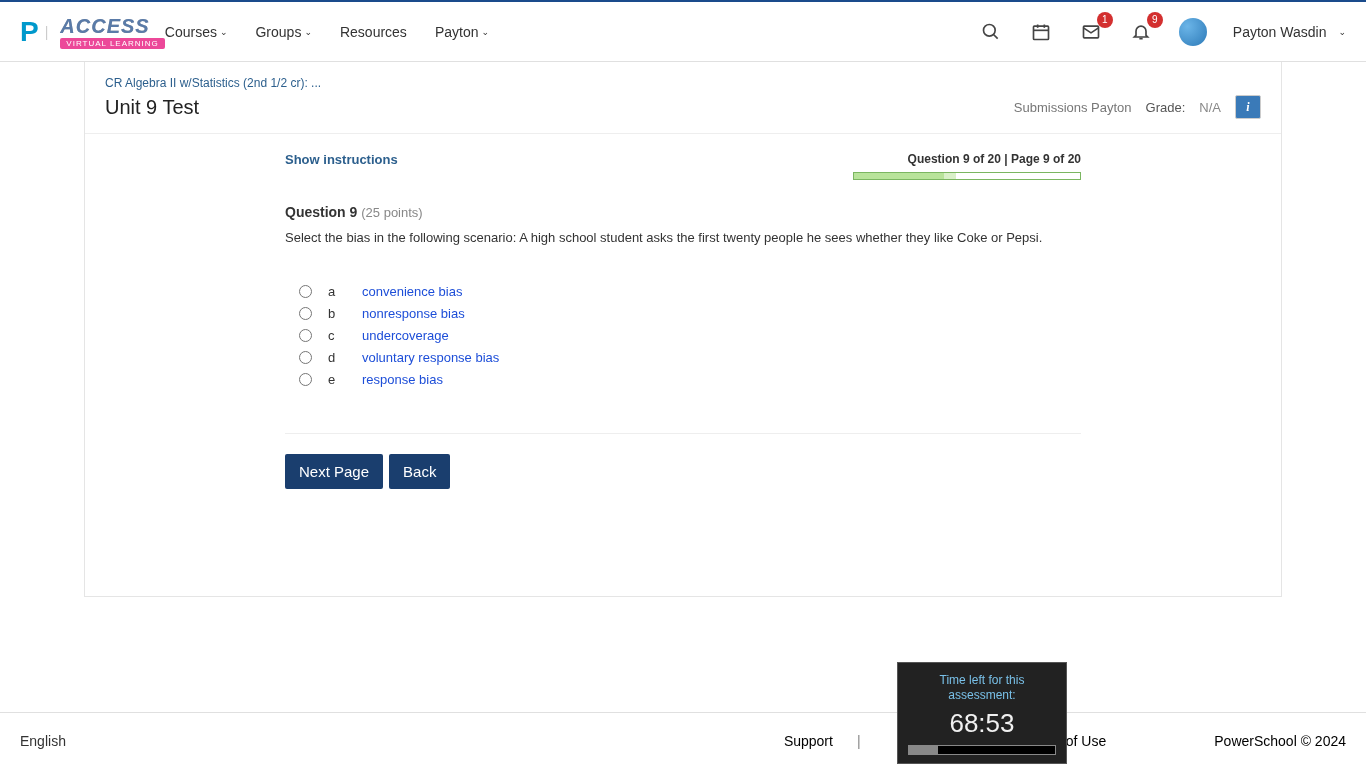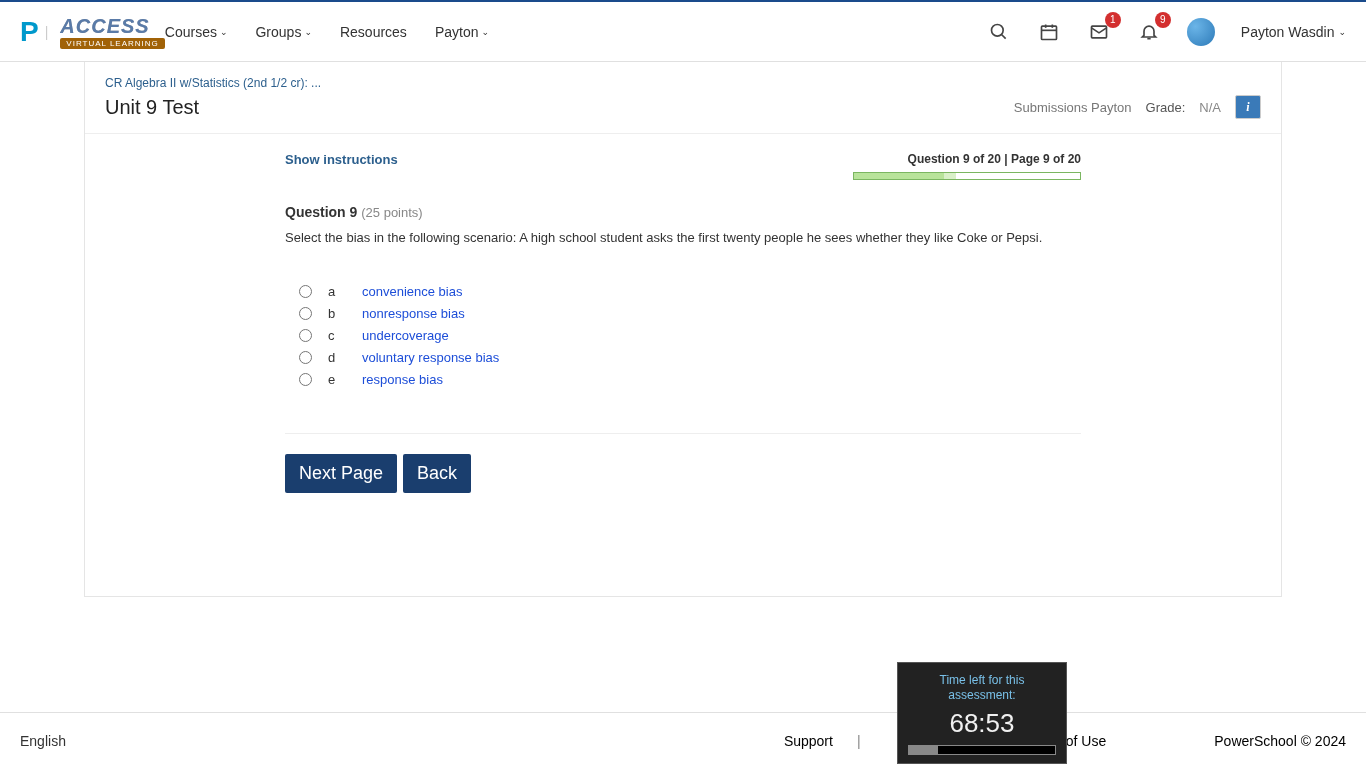--- a/index.html
+++ b/index.html
@@ -3,30 +3,30 @@
 <meta charset="utf-8">
 <style>
 * { box-sizing: border-box; margin: 0; padding: 0; }
 body { font-family: Arial, Helvetica, sans-serif; font-size: 14px; color: #333; background: #fff; width: 1366px; height: 768px; position: relative; overflow: hidden; }
 .topbar { height: 2px; background: #1a4b8c; }
 .header { height: 60px; display: flex; align-items: center; padding: 0 20px; border-bottom: 1px solid #e0e0e0; }
 .logo-p { font-size: 28px; font-weight: bold; color: #0099cc; letter-spacing: -2px; margin-right: 8px; }
 .logo-divider { color: #ccc; margin-right: 12px; }
 .access-logo { display: inline-block; }
 .access-text { font-weight: bold; font-style: italic; font-size: 20px; background: linear-gradient(180deg, #d0d0d0, #888); -webkit-background-clip: text; background-clip: text; color: #5a7ba8; letter-spacing: 1px; }
-.access-sub { background: #a16207; color: #fff; font-size: 8px; padding: 1px 6px; text-align: center; letter-spacing: 1px; display: block; border-radius: 2px; }
+.access-sub { background: #ec4899; color: #fff; font-size: 8px; padding: 1px 6px; text-align: center; letter-spacing: 1px; display: block; border-radius: 2px; }
 .nav { display: flex; gap: 28px; }
 .nav-item { cursor: pointer; color: #333; font-size: 14px; display: flex; align-items: center; gap: 3px; }
 .caret { font-size: 9px; }
 .header-right { margin-left: auto; display: flex; align-items: center; gap: 26px; }
 .icon-btn { position: relative; cursor: pointer; display: flex; align-items: center; justify-content: center; width: 24px; height: 24px; }
 .icon-btn svg { stroke: #444; fill: none; stroke-width: 2; }
 .badge { position: absolute; top: -8px; right: -10px; background: #d32f2f; color: #fff; border-radius: 10px; min-width: 16px; height: 16px; font-size: 10px; display: flex; align-items: center; justify-content: center; padding: 0 4px; }
 .avatar { width: 28px; height: 28px; border-radius: 50%; background: radial-gradient(circle at 30% 30%, #6bb5e8, #2d7ab8); }
-.user-name { cursor: pointer; display: flex; align-items: center; gap: 4px; font-size: 14px; }
+.user-name { cursor: pointer; display: flex; align-items: center; gap: 12px; font-size: 14px; }
 .main { padding: 0; }
 .content-card { margin: 0 84px; background: #fff; border: 1px solid #e5e5e5; border-top: none; min-height: 535px; }
 .card-header { padding: 14px 20px 14px 20px; display: flex; justify-content: space-between; align-items: flex-end; border-bottom: 1px solid #eee; gap: 8px; }
 .breadcrumb { font-size: 12px; color: #2c5f8d; margin-bottom: 6px; cursor: pointer; }
 .page-title { font-size: 20px; font-weight: 500; color: #222; }
 .grade-area { display: flex; align-items: center; gap: 14px; font-size: 13px; }
 .submissions { color: #777; font-size: 13px; }
 .grade-label { color: #555; }
 .grade-val { color: #888; }
 .info-btn { width: 26px; height: 24px; border: 1px solid #ccc; background: #3a7ab8; color: #fff; border-radius: 2px; display: flex; align-items: center; justify-content: center; font-size: 12px; font-weight: bold; cursor: pointer; font-style: italic; font-family: serif; }
@@ -40,21 +40,21 @@
 .progress-current { background: #d9f0c8; height: 100%; }
 .question-title { font-size: 14px; font-weight: 700; color: #333; margin-bottom: 8px; }
 .question-points { font-weight: normal; color: #888; font-size: 13px; }
 .question-text { font-size: 13px; color: #333; margin-bottom: 36px; line-height: 1.5; }
 .options { margin-left: 14px; }
 .option-row { display: flex; align-items: center; gap: 16px; margin-bottom: 7px; font-size: 13px; }
 .option-row input { margin: 0; }
 .option-letter { width: 18px; color: #333; }
 .option-text { color: #1d4ed8; }
 .btn-row { margin-top: 46px; display: flex; gap: 6px; border-top: 1px solid #eee; padding-top: 20px; }
-.btn { background: #1a3e6e; color: #fff; border: none; padding: 9px 14px; font-size: 18px; cursor: pointer; border-radius: 2px; }
+.btn { background: #1a3e6e; color: #fff; border: none; padding: 9px 14px; font-size: 15px; cursor: pointer; border-radius: 2px; }
 .footer { position: absolute; bottom: 0; left: 0; right: 0; height: 56px; border-top: 1px solid #e0e0e0; display: flex; align-items: center; padding: 0 20px; font-size: 14px; }
 .footer-left { font-weight: 500; }
 .footer-right { margin-left: auto; display: flex; align-items: center; gap: 24px; }
 .footer-link { color: #000; cursor: pointer; font-weight: 500; }
 .footer-div { color: #888; }
 .timer-box { position: absolute; bottom: 4px; left: 897px; width: 170px; background: #222; color: #fff; padding: 10px 10px 8px 10px; border: 1px solid #555; z-index: 100; text-align: center; }
 .timer-label { color: #79c0e8; font-size: 12px; line-height: 1.3; margin-bottom: 4px; }
 .timer-time { font-size: 26px; font-weight: 400; color: #f0f0f0; margin-bottom: 6px; }
 .timer-bar { height: 10px; background: #000; border: 1px solid #888; position: relative; }
 .timer-fill { position: absolute; left: 0; top: 0; bottom: 0; background: #888; }

